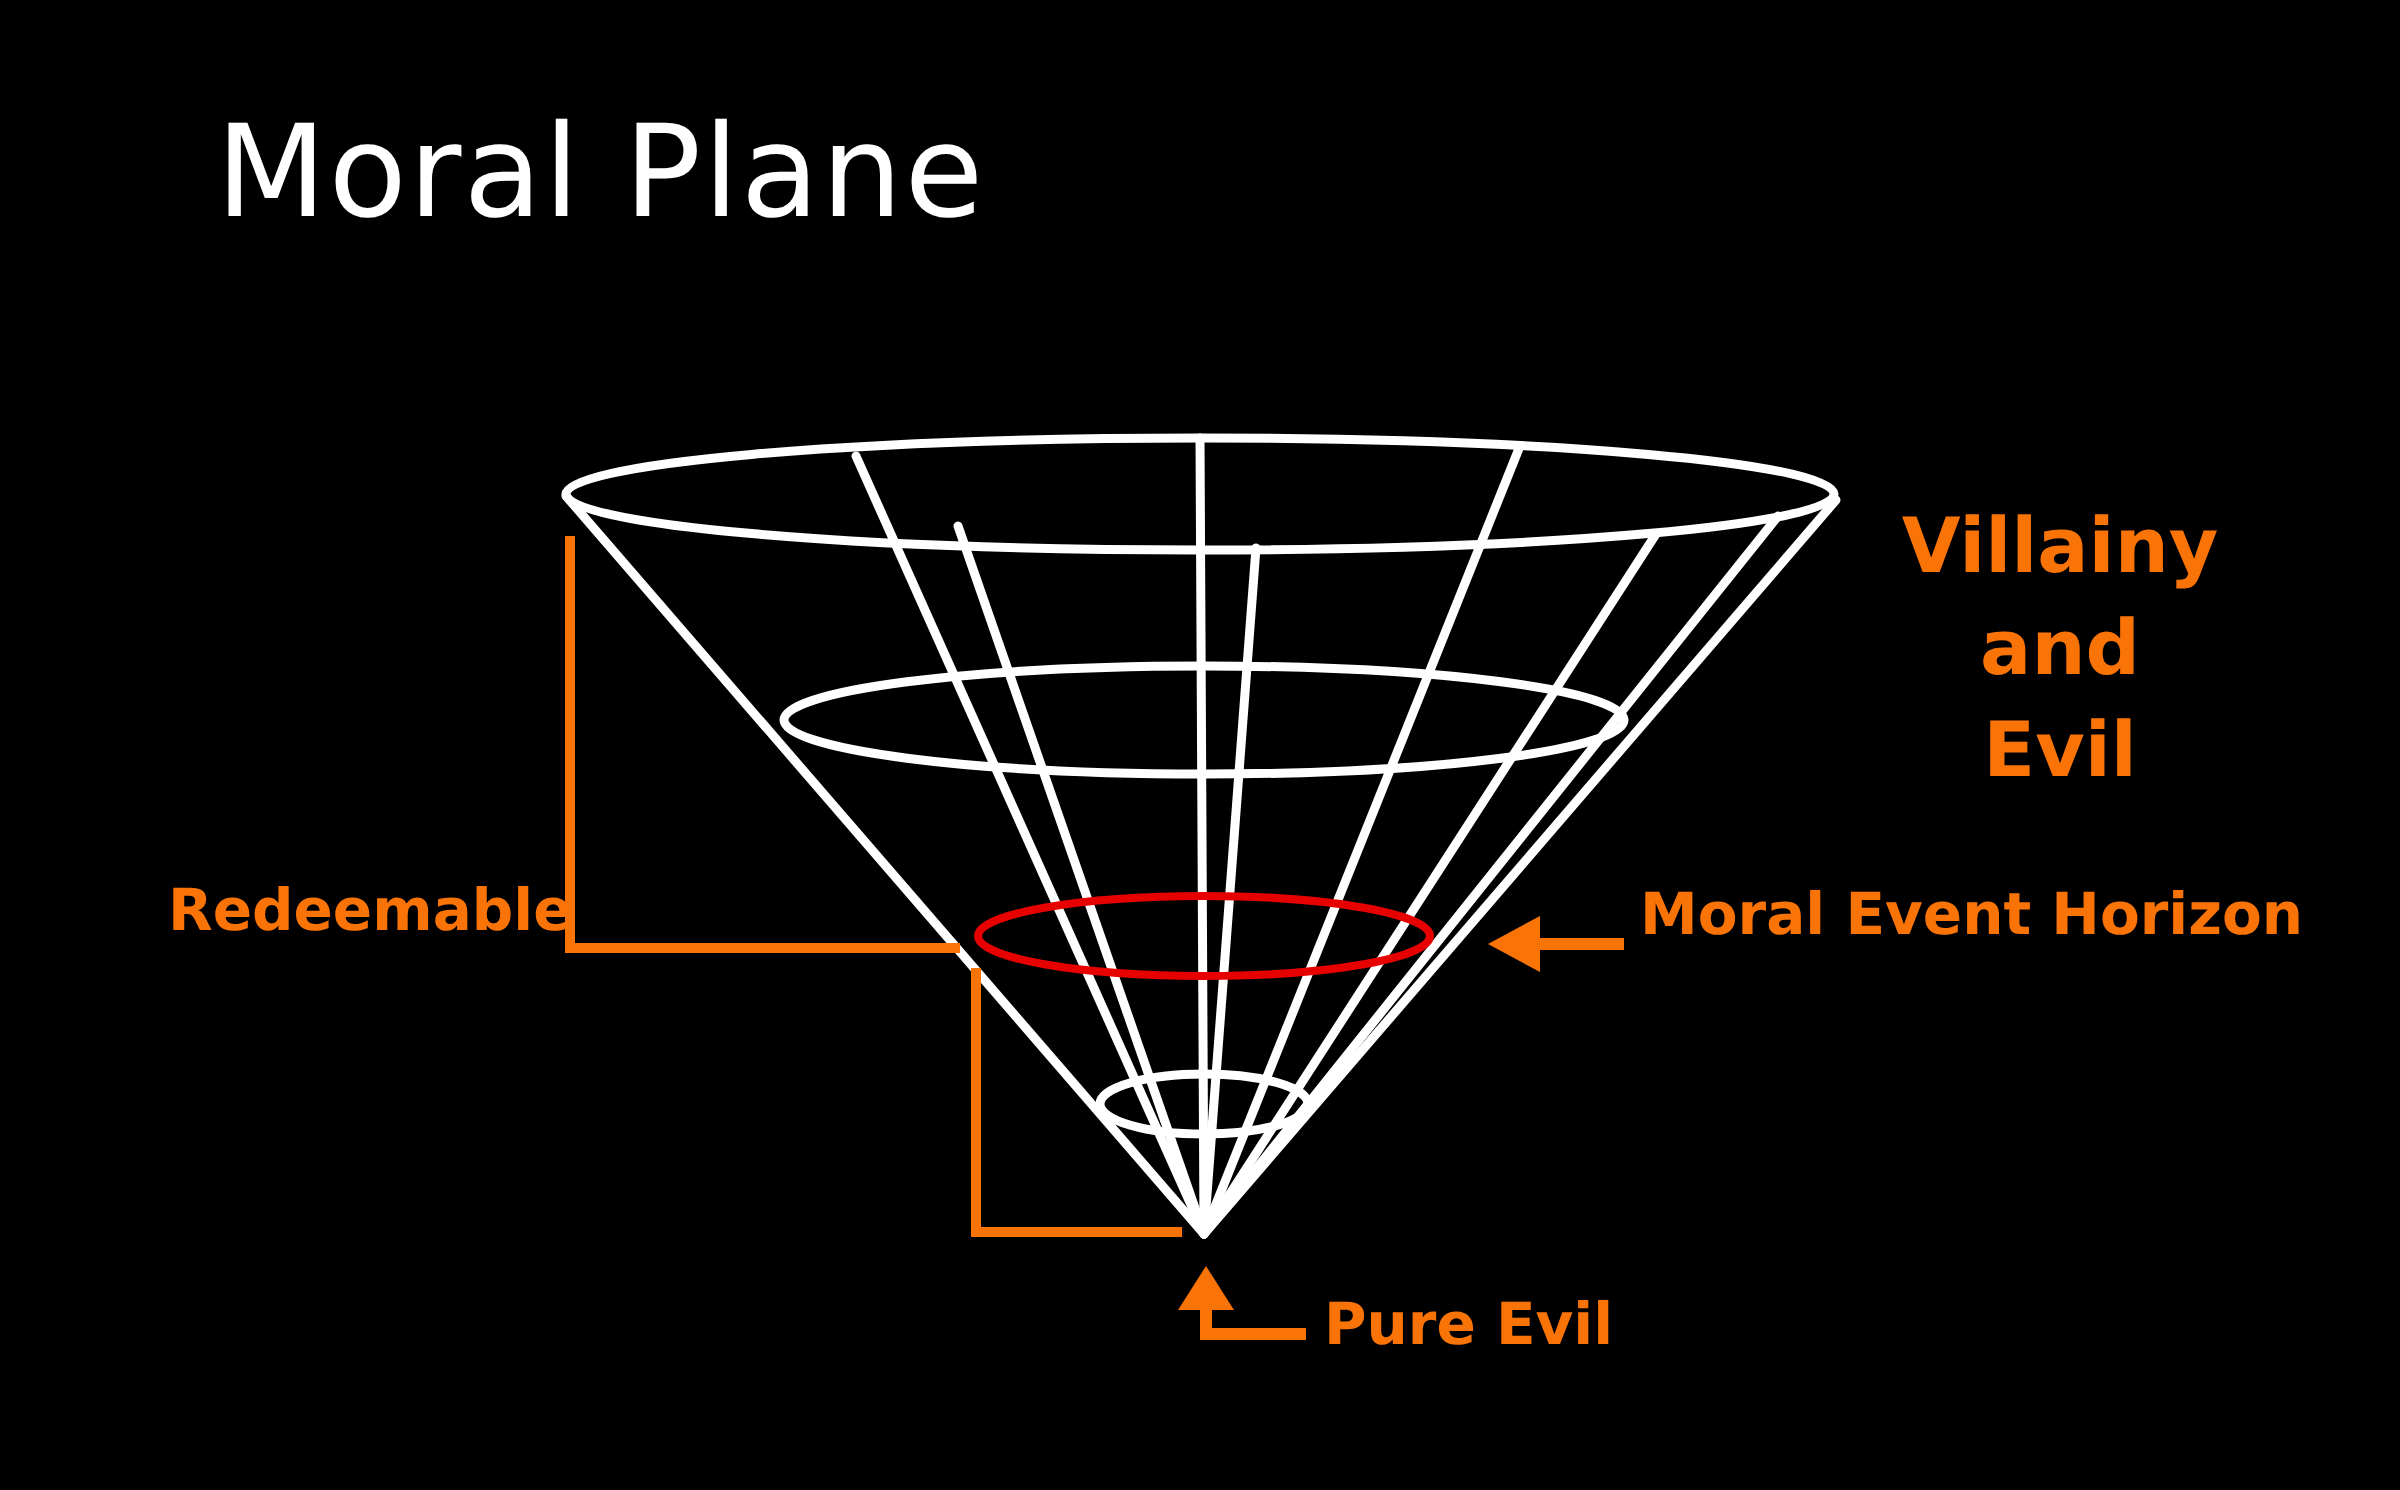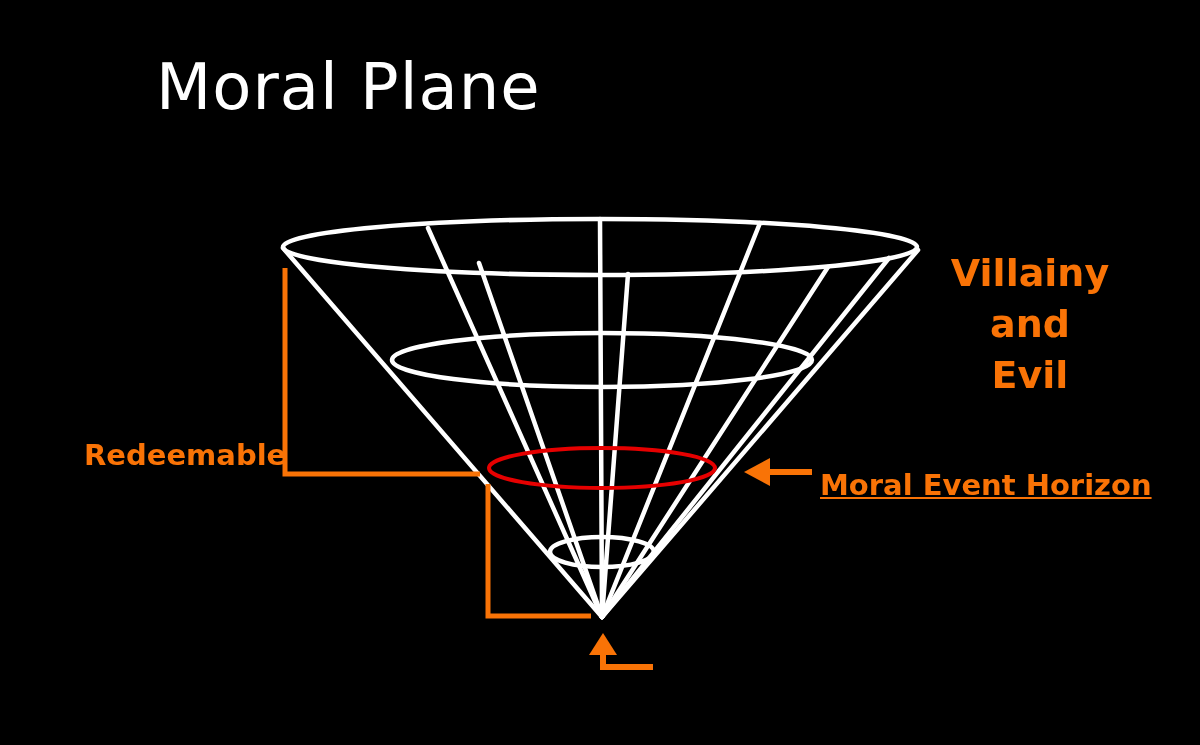--- a/index.html
+++ b/index.html
@@ -16,21 +16,20 @@
     overflow:hidden;
     font-family:"DejaVu Sans","Liberation Sans",sans-serif;
   }
   .title{
     position:absolute;left:108px;top:52px;
     color:#ffffff;
     font-size:64px;font-weight:400;
     letter-spacing:1px;
     line-height:1.1;
     white-space:nowrap;
-    margin-left:48px;
   }
   .diagram-svg{position:absolute;left:0;top:0;width:1200px;height:745px;}
   .funnel-line{stroke:var(--funnel);stroke-width:4.5;fill:none;stroke-linecap:round;}
   .funnel-ellipse{stroke:var(--funnel);stroke-width:4.5;fill:none;}
   .horizon-ring{stroke:var(--ring);stroke-width:4;fill:none;}
   .annot-line{stroke:var(--accent);stroke-width:5;fill:none;stroke-linejoin:miter;}
   .arrow-shaft{stroke:var(--accent);stroke-width:6;fill:none;}
   .arrow-head{fill:var(--accent);stroke:none;}
   .label{
     position:absolute;
@@ -38,21 +37,21 @@
     font-weight:700;
     white-space:nowrap;
   }
   .label-villainy{
     left:930px;top:248px;width:200px;
     text-align:center;
     font-size:38px;line-height:51px;
   }
   .label-redeemable{left:84px;top:438px;font-size:29px;}
   .label-irredeemable{left:268px;top:581px;font-size:29px;}
-  .label-meh{left:820px;top:468px;font-size:29px;text-decoration:underline;}
+  .label-meh{left:820px;top:440px;font-size:29px;}
   .label-pure-evil{left:662px;top:645px;font-size:29px;}
 </style>
 </head>
 <body>
 
 <div class="stage">
 
   <div class="title">Moral Plane</div>
 
   <svg class="diagram-svg" viewBox="0 0 1200 745">
@@ -89,14 +88,15 @@
   </svg>
 
   <div class="label label-redeemable">Redeemable</div>
 
   <div class="label label-villainy">
     <span style="display:block">Villainy</span>
     <span style="display:block">and</span>
     <span style="display:block">Evil</span>
   </div>
   <div class="label label-meh">Moral Event Horizon</div>
+  <div class="label label-pure-evil">Pure Evil</div>
 
 </div>
 
 </body></html>

